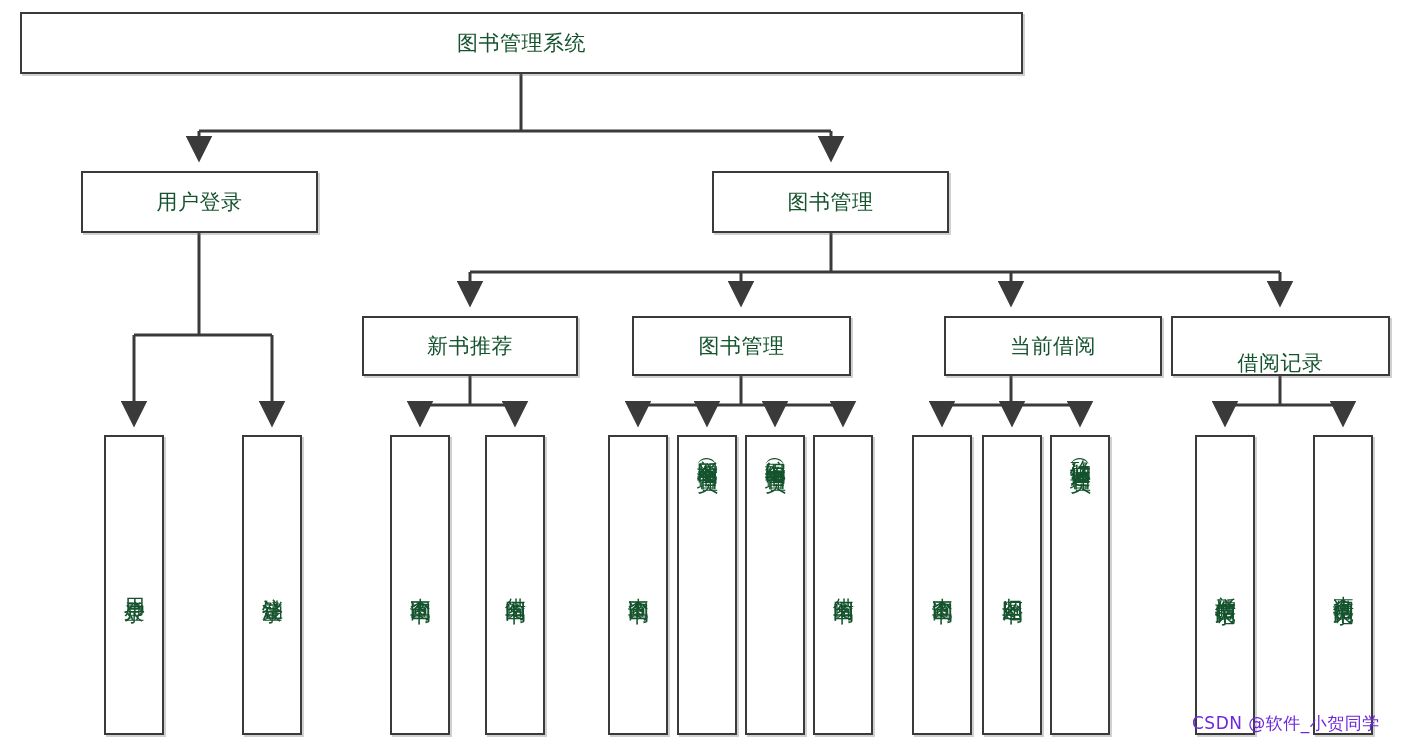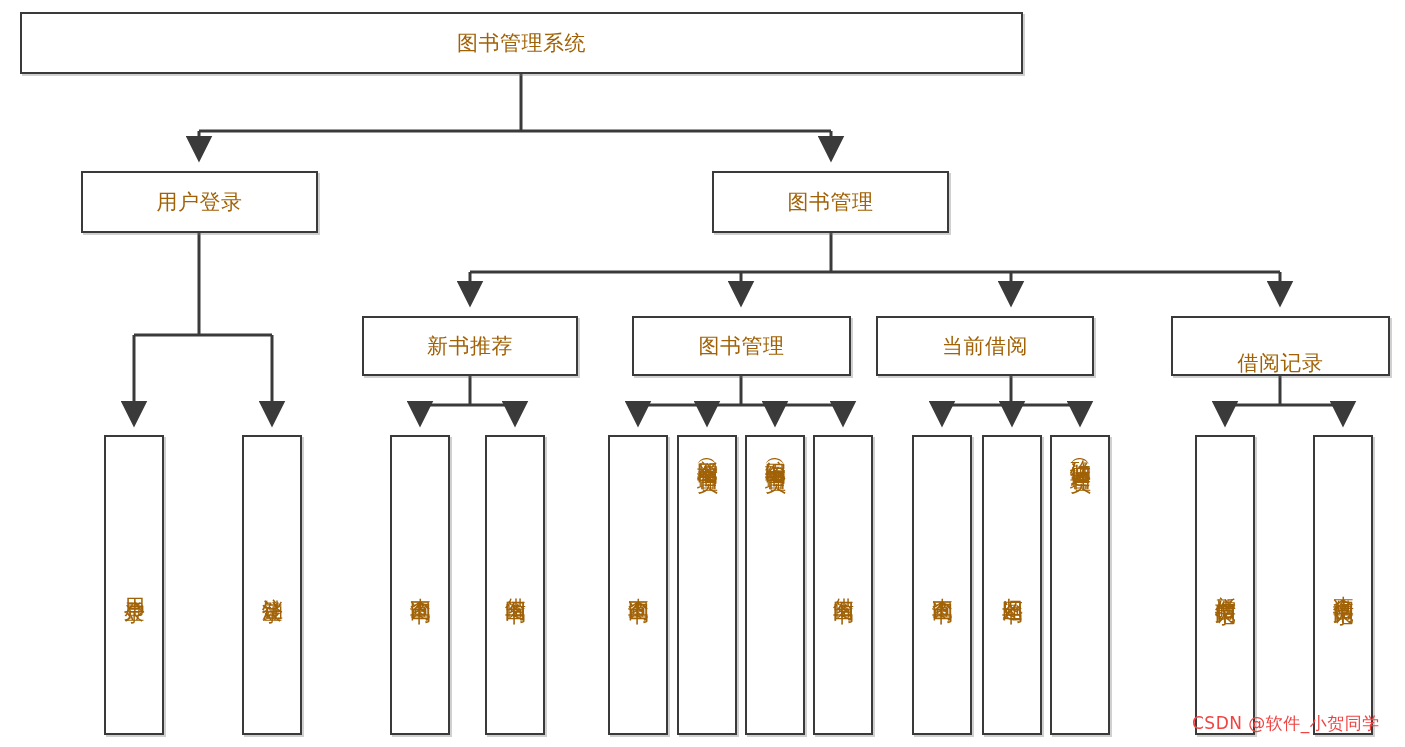--- a/index.html
+++ b/index.html
@@ -26,21 +26,21 @@
   }
   .node {
     position: absolute;
     box-sizing: border-box;
     background: #ffffff;
     border: 2px solid #3a3a3a;
     box-shadow: 2px 2px 0 rgba(120,120,120,0.35);
     display: flex;
     align-items: center;
     justify-content: center;
-    color: #a16207;
+    color: #14532d;
   }
   .node .lbl {
     display: block;
     text-align: center;
     line-height: 1.05;
     letter-spacing: 0.5px;
   }
   .node.h .lbl {
     font-size: 21px;
   }
@@ -57,21 +57,21 @@
   }
   .node.v.mid {
     align-items: center;
     padding-top: 0;
   }
   .watermark {
     position: absolute;
     left: 1192px;
     top: 712px;
     font-size: 17px;
-    color: #ef4444;
+    color: #6d28d9;
     white-space: nowrap;
     letter-spacing: 0.5px;
   }
 </style>
 </head>
 <body>
 
 <div id="canvas">
 
   <svg id="edges" viewBox="0 0 1405 747" xmlns="http://www.w3.org/2000/svg">
@@ -134,21 +134,21 @@
   <div class="node h" style="left:362px; top:316px; width:216px; height:60px;">
     <span class="lbl">新书推荐</span>
   </div>
 
   <div class="node h" style="left:712px; top:171px; width:237px; height:62px;">
     <span class="lbl">图书管理</span>
   </div>
   <div class="node h" style="left:632px; top:316px; width:219px; height:60px;">
     <span class="lbl">图书管理</span>
   </div>
-  <div class="node h" style="left:876px; top:316px; width:218px; height:60px;">
+  <div class="node h" style="left:944px; top:316px; width:218px; height:60px;">
     <span class="lbl">当前借阅</span>
   </div>
   <div class="node h" style="left:1171px; top:316px; width:219px; height:60px;align-items:flex-end;">
     <span class="lbl">借阅记录</span>
   </div>
 
   <div class="node v mid" style="left:104px; top:435px; width:60px; height:300px;">
     <span class="lbl">用户登录</span>
   </div>
   <div class="node v mid" style="left:242px; top:435px; width:60px; height:300px;">

